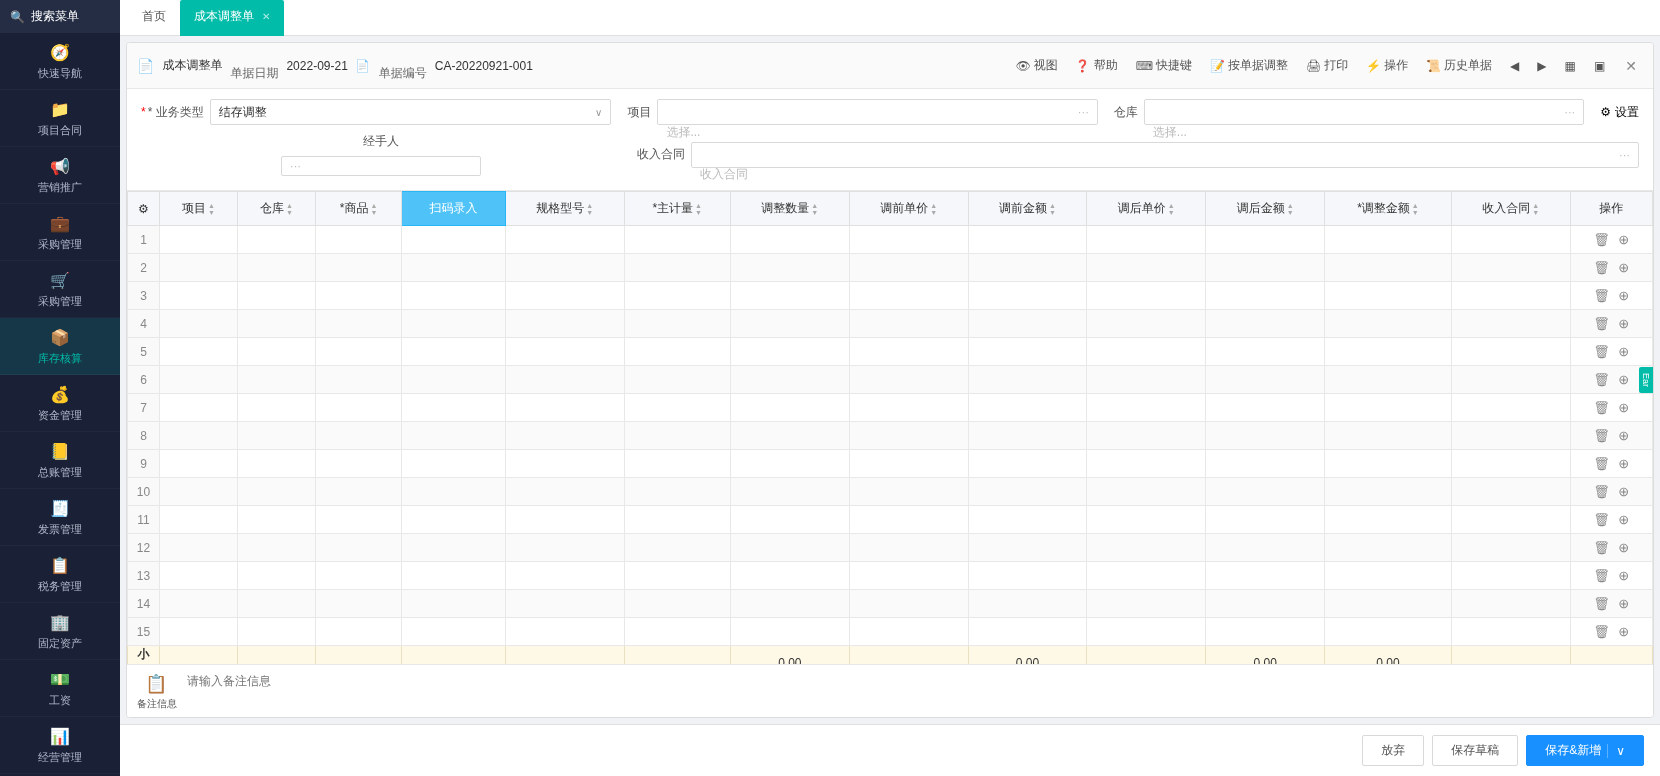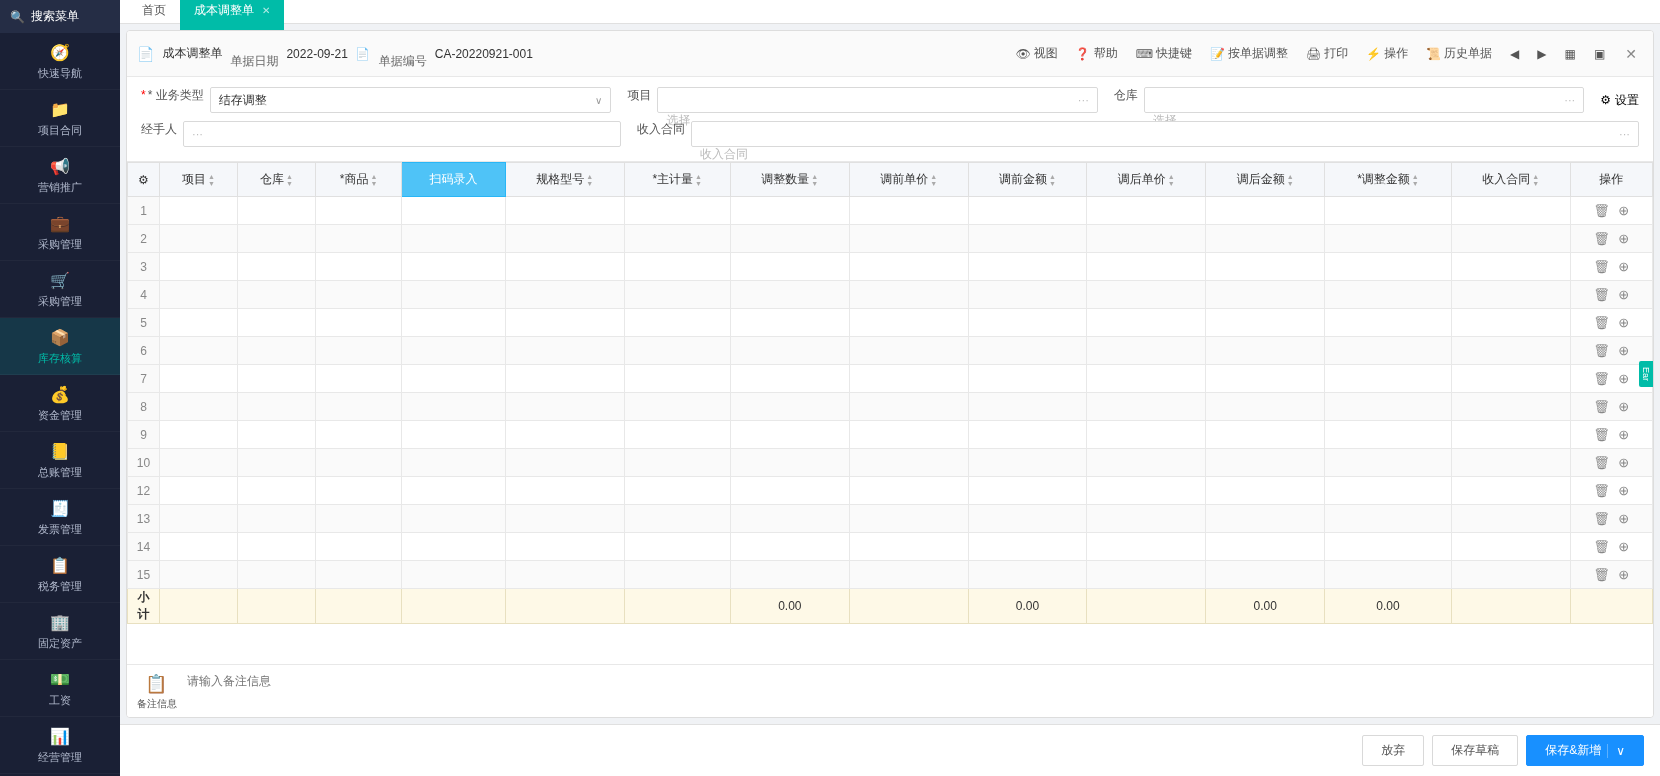--- a/index.html
+++ b/index.html
@@ -47,21 +47,21 @@
       overflow: hidden;
     }
 
     
     .tab-bar {
       display: flex;
       align-items: center;
       background: #fff;
       border-bottom: 1px solid #e0e0e0;
       padding: 0 8px;
-      height: 24px;
+      height: 36px;
       flex-shrink: 0;
     }
     .tab {
       padding: 0 14px;
       height: 36px;
       display: flex;
       align-items: center;
       gap: 6px;
       font-size: 12px;
       cursor: pointer;
@@ -129,20 +129,21 @@
       flex-shrink: 0;
     }
     .form-row {
       display: flex;
       align-items: center;
       gap: 16px;
       margin-bottom: 8px;
     }
     .form-field {
       display: flex;
+      align-items: center;
       gap: 6px;
       flex: 1;
     }
     .form-field label {
       font-size: 12px;
       color: #555;
       white-space: nowrap;
       flex-shrink: 0;
     }
     .form-field label.required::before {
@@ -498,21 +499,21 @@
             <span class="placeholder">选择...</span>
             <span class="ellipsis">···</span>
           </div>
         </div>
         <div style="display:flex; align-items:center; gap:4px; cursor:pointer;">
           <span>⚙</span>
           <span>设置</span>
         </div>
       </div>
       <div class="form-row">
-        <div class="form-field" style="max-width:480px;">
+        <div class="form-field" style="max-width:480px;flex-direction:column;">
           <label>经手人</label>
           <div class="form-input" style="min-width:200px;">
             <span class="ellipsis">···</span>
           </div>
         </div>
         <div class="form-field">
           <label>收入合同</label>
           <div class="form-input">
             <span class="placeholder">收入合同</span>
             <span class="ellipsis">···</span>
@@ -772,20 +773,42 @@
               <td></td>
               <td>
         <div class="action-cell">
           <span class="action-icon">🗑</span>
           <span class="action-icon">⊕</span>
         </div>
       </td>
             </tr>
             <tr>
               <td class="row-num">10</td>
+              <td></td>
+              <td></td>
+              <td></td>
+              <td></td>
+              <td></td>
+              <td></td>
+              <td></td>
+              <td></td>
+              <td></td>
+              <td></td>
+              <td></td>
+              <td></td>
+              <td></td>
+              <td>
+        <div class="action-cell">
+          <span class="action-icon">🗑</span>
+          <span class="action-icon">⊕</span>
+        </div>
+      </td>
+            </tr>
+            <tr>
+              <td class="row-num">11</td>
               <td></td>
               <td></td>
               <td></td>
               <td></td>
               <td></td>
               <td></td>
               <td></td>
               <td></td>
               <td></td>
               <td></td>

